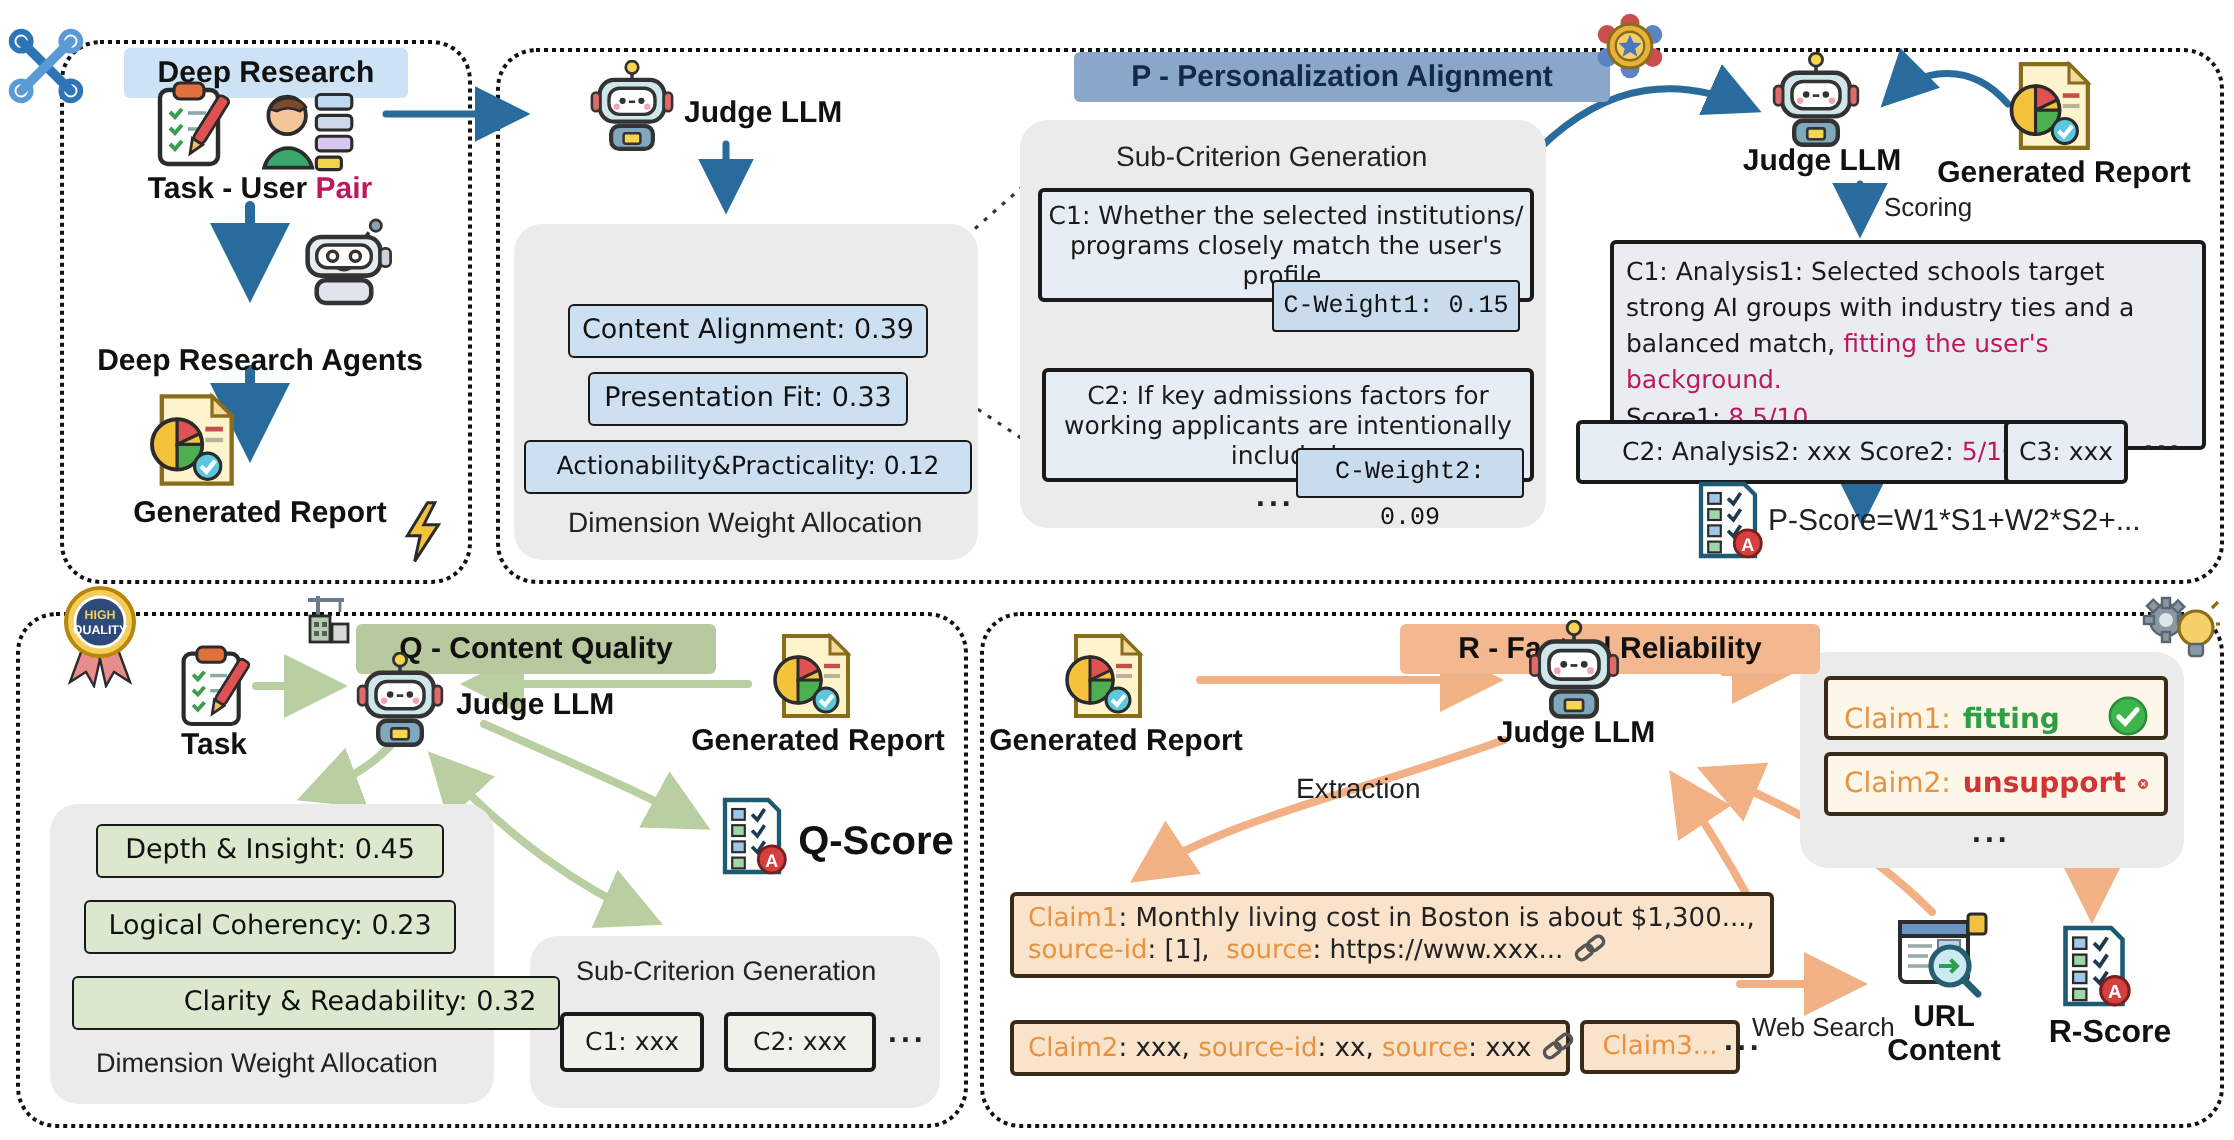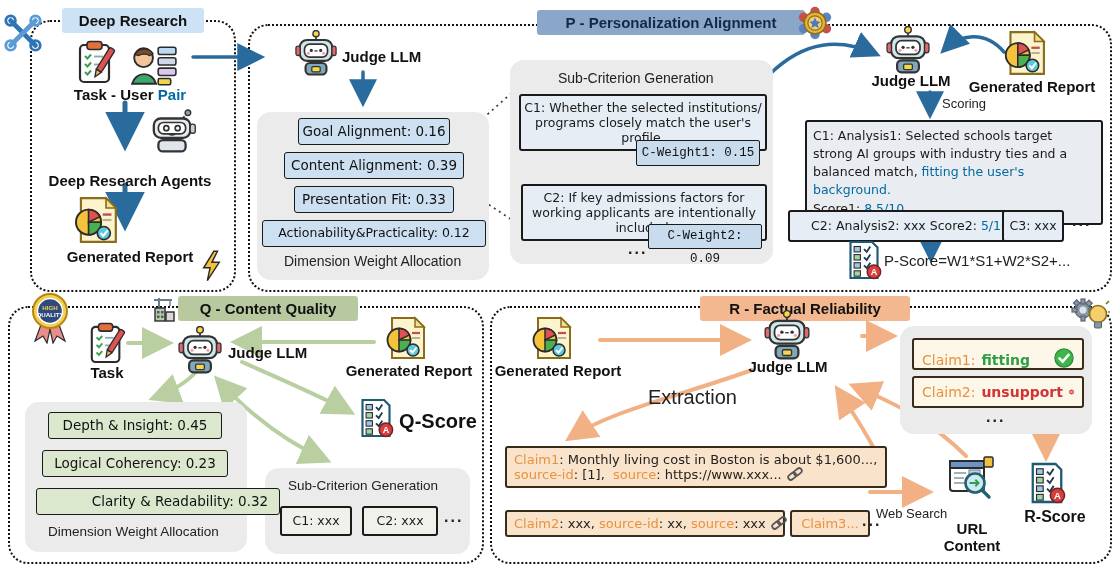--- a/index.html
+++ b/index.html
@@ -1,40 +1,40 @@
 <!DOCTYPE html>
 <html><head>
 <meta charset="utf-8">
 <style>
   html,body{margin:0;padding:0;background:#fff;}
   #canvas{position:relative;width:1117px;height:570px;background:#fff;overflow:hidden;
           font-family:"Liberation Sans",sans-serif;color:#111;}
   .panel{position:absolute;border:2.5px dotted #111;border-radius:20px;background:#fff;z-index:1;}
   .chip{position:absolute;z-index:4;font-weight:bold;text-align:center;padding:4px 10px;
-        font-size:15px;border-radius:3px;white-space:nowrap;}
+        font-size:15px;border-radius:3px;white-space:nowrap;margin-top:16px;}
   .lbl{position:absolute;z-index:4;font-weight:bold;font-size:15px;text-align:center;}
   .small-lbl{position:absolute;z-index:4;font-size:13px;color:#222;}
   .graybox{position:absolute;background:#ebebeb;border-radius:14px;z-index:2;}
   .hand{font-family:"DejaVu Sans",sans-serif;}
   .dimbox{position:absolute;border:1.7px solid #1a1a1a;border-radius:3px;text-align:center;
           font-size:13.5px;line-height:24px;height:25px;z-index:3;font-family:"DejaVu Sans",sans-serif;}
   .dim-blue{background:#cde0f2;}
   .dim-green{background:#dbe8cd;}
   .cbox{position:absolute;background:#e7edf4;border:2px solid #1a1a1a;border-radius:3px;
         text-align:center;font-size:12.5px;z-index:3;font-family:"DejaVu Sans",sans-serif;color:#1a1a1a;}
   .cw{position:absolute;background:#c9dcee;border:1.7px solid #1a1a1a;border-radius:2px;
       font-size:12.5px;text-align:center;z-index:4;font-family:Liberation Mono, monospace;}
   .claimbox{position:absolute;background:#fae3cb;border:2px solid #3a2a18;border-radius:3px;
             font-size:13px;z-index:3;font-family:"DejaVu Sans",sans-serif;color:#222;padding:4px 7px;}
   .verdict{position:absolute;background:#fdf7ea;border:2px solid #3a2a18;border-radius:3px;
            font-size:14px;z-index:4;font-family:"DejaVu Sans",sans-serif;display:flex;
            align-items:center;padding:0 8px;gap:6px;}
   .dots{position:absolute;z-index:4;font-weight:bold;font-size:16px;letter-spacing:2px;color:#222;}
   .orange{color:#e8923f;}
-  .red{color:#0369a1;}
+  .red{color:#be185d;}
   .green-t{color:#2f9e44;font-weight:bold;}
   .red-t{color:#d23333;font-weight:bold;}
   .icon{position:absolute;z-index:4;}
   svg.layer{position:absolute;left:0;top:0;z-index:2;pointer-events:none;}
 </style>
 </head>
 <body>
 
 <div id="canvas">
 
@@ -271,21 +271,20 @@
 <div class="icon" style="left:796px;top:4px;width:38px;height:38px;"><svg width="38" height="38">
         <use href="#sym-medal"></use>
       </svg></div>
 
 <div class="icon" style="left:295px;top:30px;width:42px;height:46px;"><svg width="42" height="46">
         <use href="#sym-robot"></use>
       </svg></div>
 <div class="lbl" style="left:342px;top:48px;width:90px;text-align:left;">Judge LLM</div>
 
 <div class="graybox" style="left:257px;top:112px;width:232px;height:168px;"></div>
-<div class="dimbox dim-blue" style="left:298px;top:118px;width:150px;">Goal Alignment: 0.16</div>
 <div class="dimbox dim-blue" style="left:284px;top:152px;width:178px;">Content Alignment: 0.39</div>
 <div class="dimbox dim-blue" style="left:294px;top:186px;width:158px;">Presentation Fit: 0.33</div>
 <div class="dimbox dim-blue" style="left:262px;top:220px;width:222px;font-size:12.5px;">Actionability&amp;Practicality: 0.12</div>
 <div class="small-lbl" style="left:284px;top:253px;font-size:14px;">Dimension Weight Allocation</div>
 
 <div class="graybox" style="left:510px;top:60px;width:263px;height:204px;"></div>
 <div class="small-lbl" style="left:558px;top:70px;font-size:14px;">Sub-Criterion Generation</div>
 <div class="cbox" style="left:519px;top:94px;width:238px;padding:4px 3px;">C1: Whether the selected institutions/ programs closely match the user's profile.</div>
 <div class="cw" style="left:636px;top:140px;width:122px;line-height:24px;height:24px;">C-Weight1: 0.15</div>
 <div class="cbox" style="left:521px;top:184px;width:236px;padding:4px 3px;">C2: If key admissions factors for working applicants are intentionally included.</div>
@@ -367,41 +366,41 @@
       </svg></div>
 
 <div class="icon" style="left:528px;top:316px;width:44px;height:44px;"><svg width="44" height="44">
         <use href="#sym-report"></use>
       </svg></div>
 <div class="lbl" style="left:488px;top:362px;width:140px;">Generated Report</div>
 <div class="icon" style="left:764px;top:310px;width:46px;height:50px;"><svg width="46" height="50">
         <use href="#sym-robot"></use>
       </svg></div>
 <div class="lbl" style="left:742px;top:358px;width:92px;">Judge LLM</div>
-<div class="small-lbl" style="left:648px;top:386px;font-size:20px;">Extraction</div>
+<div class="small-lbl" style="left:648px;top:386px;font-size:14px;">Extraction</div>
 
 <div class="graybox" style="left:900px;top:326px;width:192px;height:108px;"></div>
 <div class="verdict" style="left:912px;top:338px;width:152px;height:28px;align-items:flex-end;">
   <span class="orange">Claim1:</span>
   <span class="green-t">fitting</span>
   <svg width="20" height="20" style="margin-left:auto">
         <use href="#sym-check"></use>
       </svg>
 </div>
 <div class="verdict" style="left:912px;top:376px;width:152px;height:28px;">
   <span class="orange">Claim2:</span>
   <span class="red-t">unsupport</span>
   <svg width="20" height="20" style="margin-left:auto">
         <use href="#sym-x"></use>
       </svg>
 </div>
 <div class="dots" style="left:986px;top:408px;">...</div>
 
 <div class="claimbox" style="left:505px;top:446px;width:364px;">
-  <span class="orange">Claim1</span><span>: Monthly living cost in Boston is about $1,600...,</span><br>
+  <span class="orange">Claim1</span><span>: Monthly living cost in Boston is about $1,300...,</span><br>
   <span class="orange">source-id</span><span>: [1],</span>&nbsp;
   <span class="orange">source</span><span>: https://www.xxx...</span>
   <svg width="18" height="14" style="vertical-align:-2px">
         <use href="#sym-link"></use>
       </svg>
 </div>
 <div class="claimbox" style="left:505px;top:510px;width:262px;white-space:nowrap;">
   <span class="orange">Claim2</span><span>: xxx, </span><span class="orange">source-id</span><span>: xx, </span><span class="orange">source</span><span>: xxx</span>
   <svg width="18" height="14" style="vertical-align:-2px">
         <use href="#sym-link"></use>
@@ -409,19 +408,19 @@
 </div>
 <div class="claimbox" style="left:790px;top:510px;width:62px;text-align:center;">
   <span class="orange">Claim3...</span>
 </div>
 <div class="dots" style="left:862px;top:512px;">...</div>
 
 <div class="small-lbl" style="left:876px;top:506px;font-size:13px;">Web Search</div>
 <div class="icon" style="left:948px;top:456px;width:46px;height:44px;"><svg width="46" height="44">
         <use href="#sym-url"></use>
       </svg></div>
-<div class="lbl" style="left:938px;top:520px;width:68px;font-size:15px;line-height:1.15;">URL Content</div>
+<div class="lbl" style="left:938px;top:500px;width:68px;font-size:15px;line-height:1.15;">URL Content</div>
 <div class="icon" style="left:1028px;top:462px;width:38px;height:42px;"><svg width="38" height="42">
         <use href="#sym-score"></use>
       </svg></div>
 <div class="lbl" style="left:1018px;top:508px;width:74px;font-size:16px;">R-Score</div>
 
 </div>
 
 </body></html>

